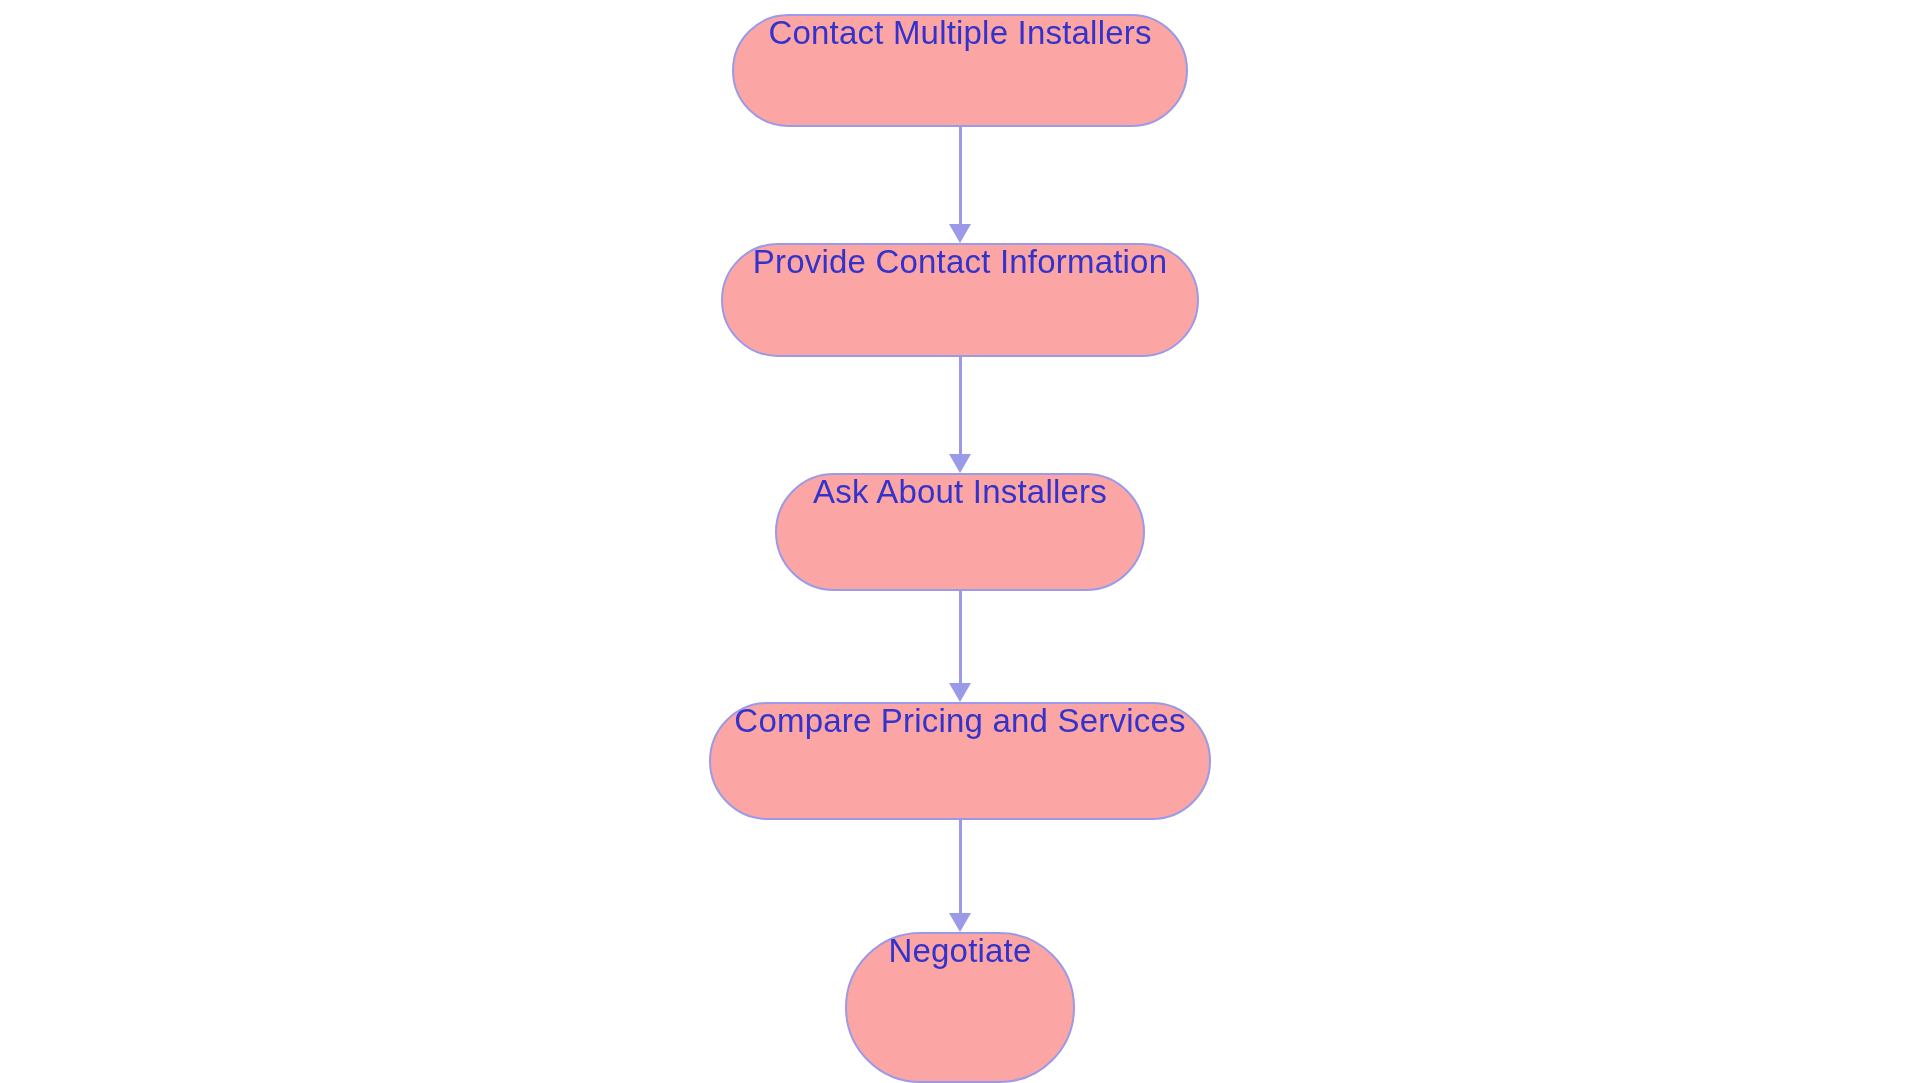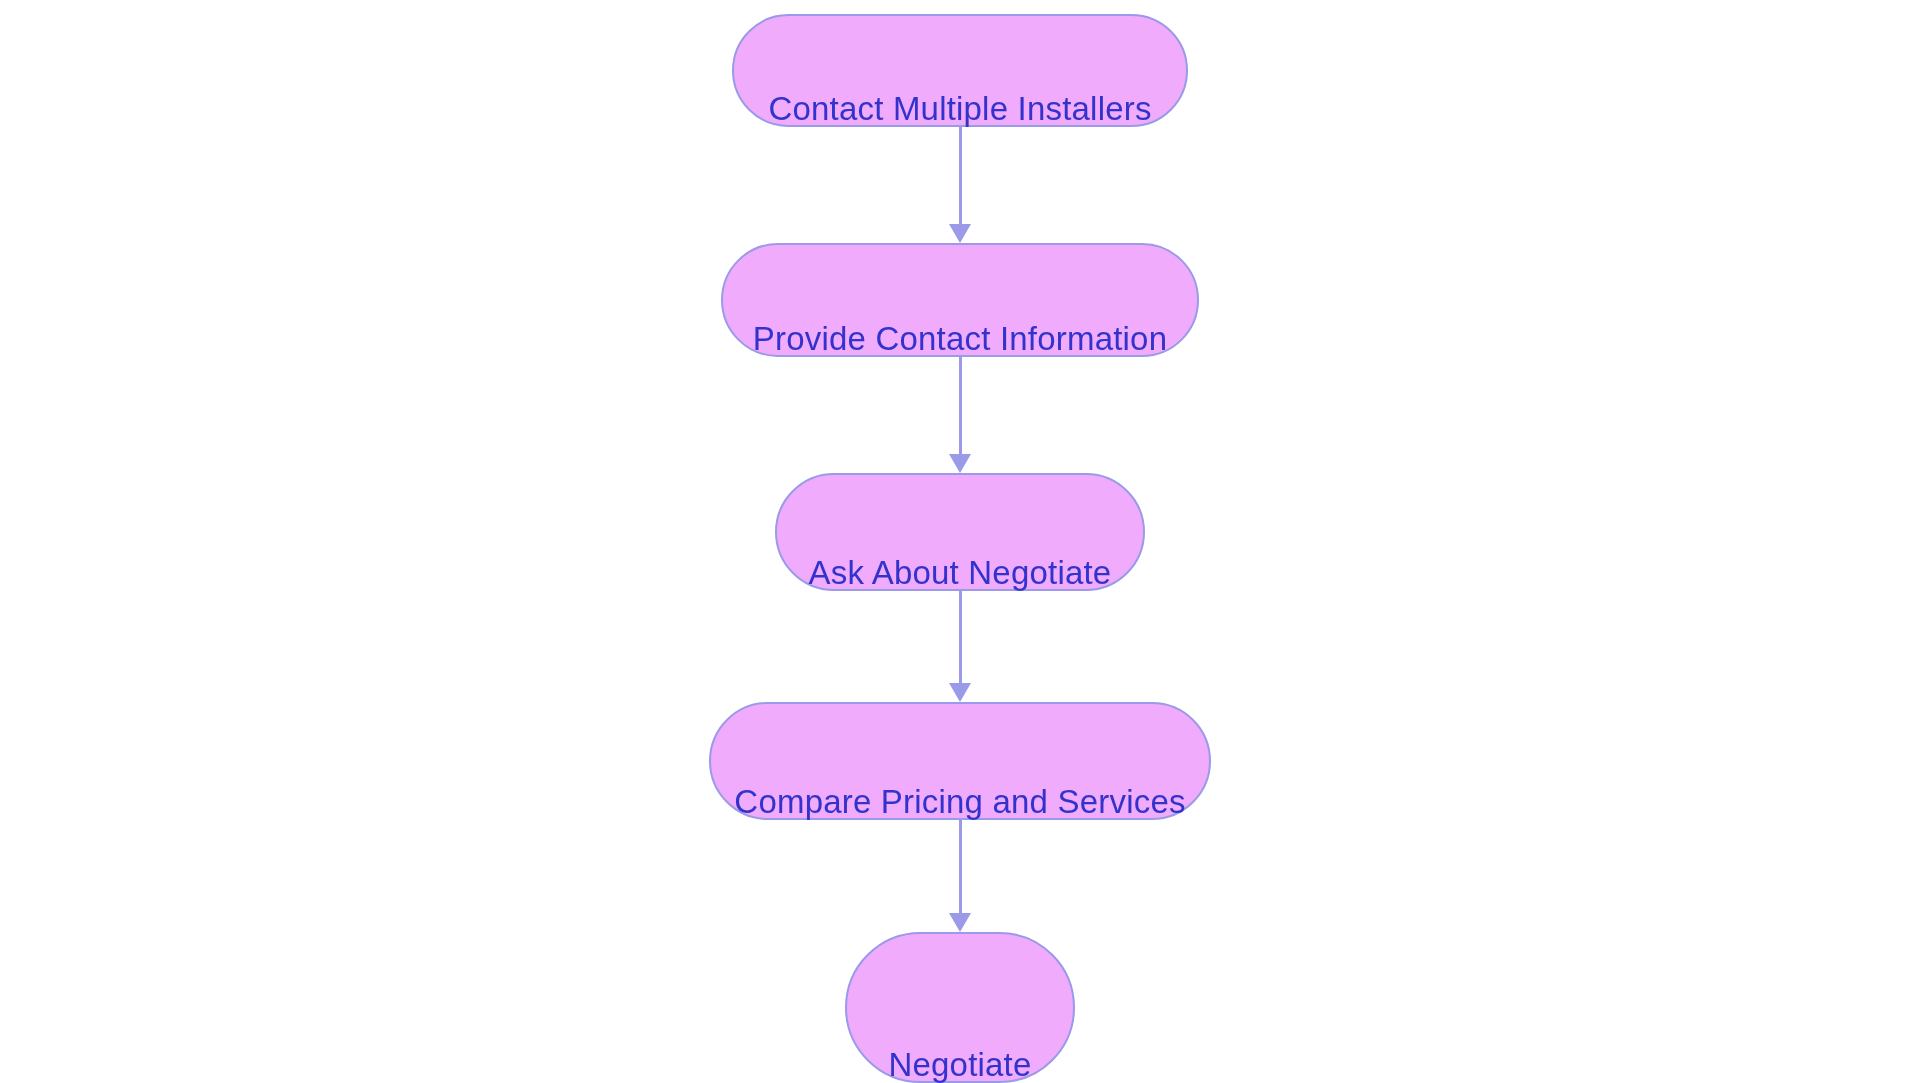--- a/index.html
+++ b/index.html
@@ -29,23 +29,23 @@
     width: 1920px;
     height: 1083px;
     display: flex;
     flex-direction: column;
     align-items: center;
   }
 
   .node {
     box-sizing: border-box;
     display: flex;
-    align-items: flex-end;
+    align-items: flex-start;
     justify-content: center;
-    background: #f0abfc;
+    background: #fca5a5;
     border: 2px solid #9a9ae8;
     border-radius: 9999px;
     color: #3333cc;
     font-size: 33px;
     line-height: 1;
     font-weight: 400;
     letter-spacing: 0.2px;
     white-space: nowrap;
     padding: 0 46px;
     -webkit-font-smoothing: antialiased;
@@ -110,21 +110,21 @@
     <div class="node node-2">
       <span class="node-label">Provide Contact Information</span>
     </div>
 
     <div class="connector connector-2">
       <div class="connector-shaft"></div>
       <div class="connector-head"></div>
     </div>
 
     <div class="node node-3">
-      <span class="node-label">Ask About Negotiate</span>
+      <span class="node-label">Ask About Installers</span>
     </div>
 
     <div class="connector connector-3">
       <div class="connector-shaft"></div>
       <div class="connector-head"></div>
     </div>
 
     <div class="node node-4">
       <span class="node-label">Compare Pricing and Services</span>
     </div>

